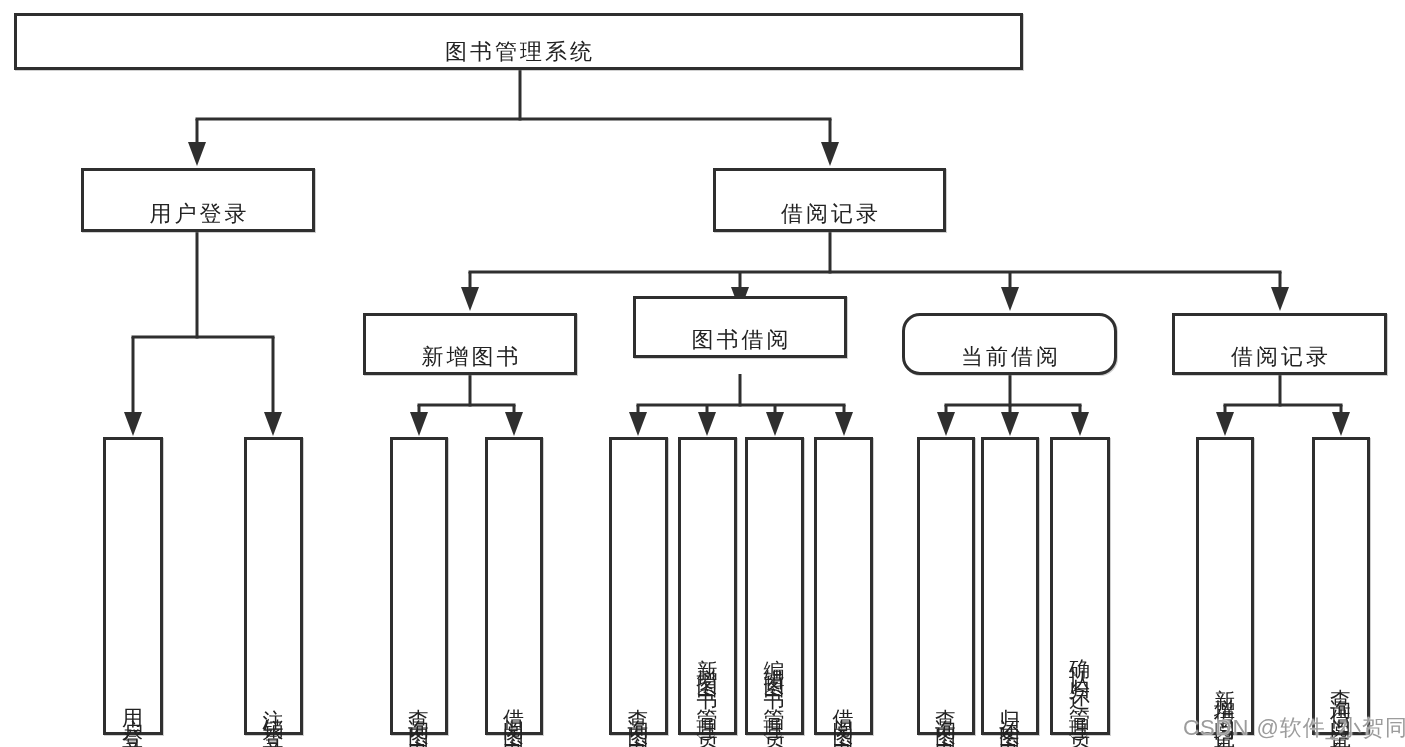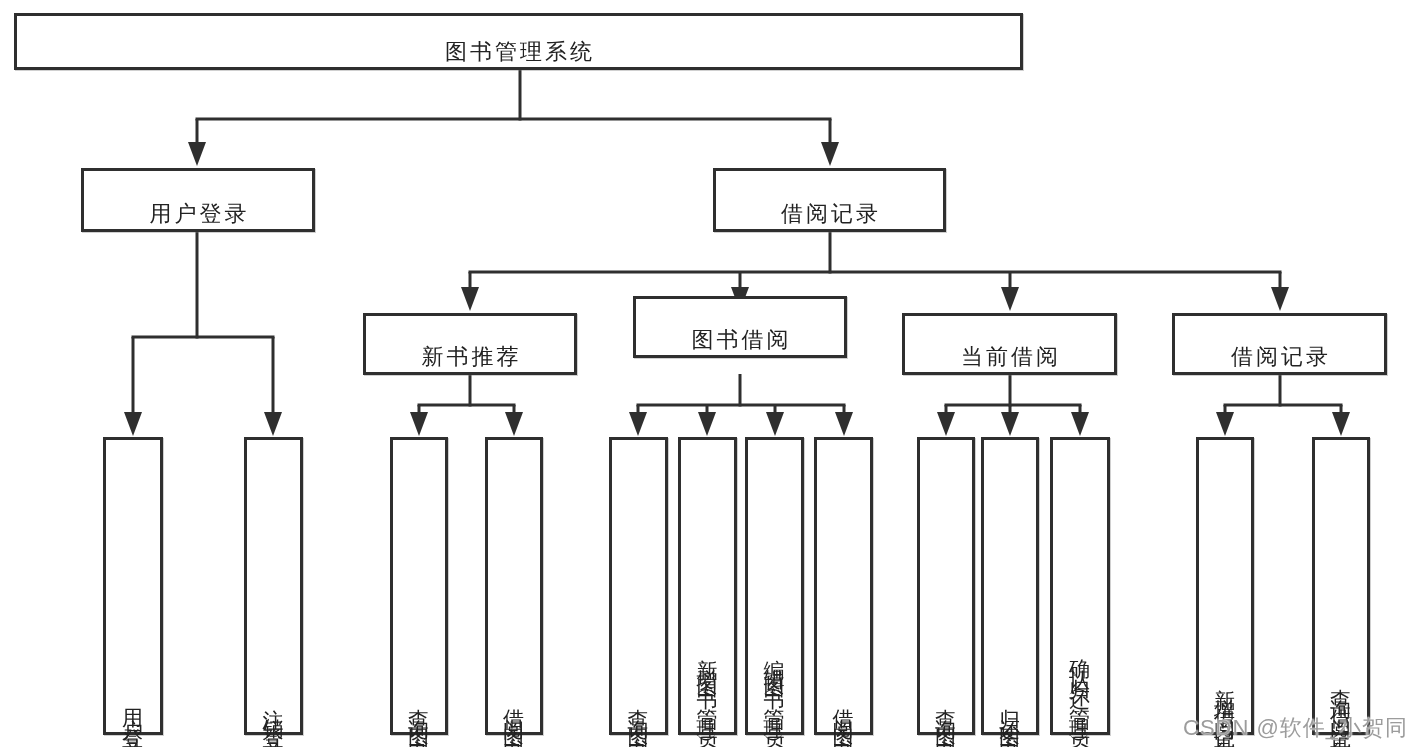--- a/index.html
+++ b/index.html
@@ -42,21 +42,21 @@
     line-height: 1.1;
     letter-spacing: 10px;
     color: #222222;
   }
   
   .n-root        { left: 14px;   top: 13px;  width: 1009px; height: 57px; }
   .n-userlogin   { left: 81px;   top: 168px; width: 234px;  height: 64px; }
   .n-bookmgmt    { left: 713px;  top: 168px; width: 233px;  height: 64px; }
   .n-newbookrec  { left: 363px;  top: 313px; width: 214px;  height: 62px; }
   .n-bookborrow  { left: 633px;  top: 296px; width: 214px;  height: 62px; }
-  .n-curborrow   { left: 902px;  top: 313px; width: 215px;  height: 62px; }
+  .n-curborrow   { left: 902px;  top: 313px; width: 215px;  height: 62px; border-radius: 18px; }
   .n-borrowrec   { left: 1172px; top: 313px; width: 215px;  height: 62px; font-family: Liberation Mono, monospace; }
   .n-login       { left: 103px;  top: 437px; width: 60px;   height: 298px; }
   .n-logout      { left: 244px;  top: 437px; width: 59px;   height: 298px; }
   .n-nbrquery    { left: 390px;  top: 437px; width: 58px;   height: 298px; }
   .n-nbrborrow   { left: 485px;  top: 437px; width: 58px;   height: 298px; }
   .n-bbquery     { left: 609px;  top: 437px; width: 59px;   height: 298px; }
   .n-bbadd       { left: 678px;  top: 437px; width: 59px;   height: 298px; }
   .n-bbedit      { left: 745px;  top: 437px; width: 59px;   height: 298px; }
   .n-bbborrow    { left: 814px;  top: 437px; width: 59px;   height: 298px; }
   .n-cbquery     { left: 917px;  top: 437px; width: 58px;   height: 298px; }
@@ -162,21 +162,21 @@
   </div>
 
   <div class="box hbox n-userlogin">
     <span class="label">用户登录</span>
   </div>
   <div class="box hbox n-bookmgmt">
     <span class="label">借阅记录</span>
   </div>
 
   <div class="box hbox n-newbookrec">
-    <span class="label">新书推荐</span>
+    <span class="label">新增图书</span>
   </div>
   <div class="box hbox n-bookborrow">
     <span class="label">图书借阅</span>
   </div>
   <div class="box hbox n-curborrow">
     <span class="label">当前借阅</span>
   </div>
   <div class="box hbox n-borrowrec">
     <span class="label">借阅记录</span>
   </div>

